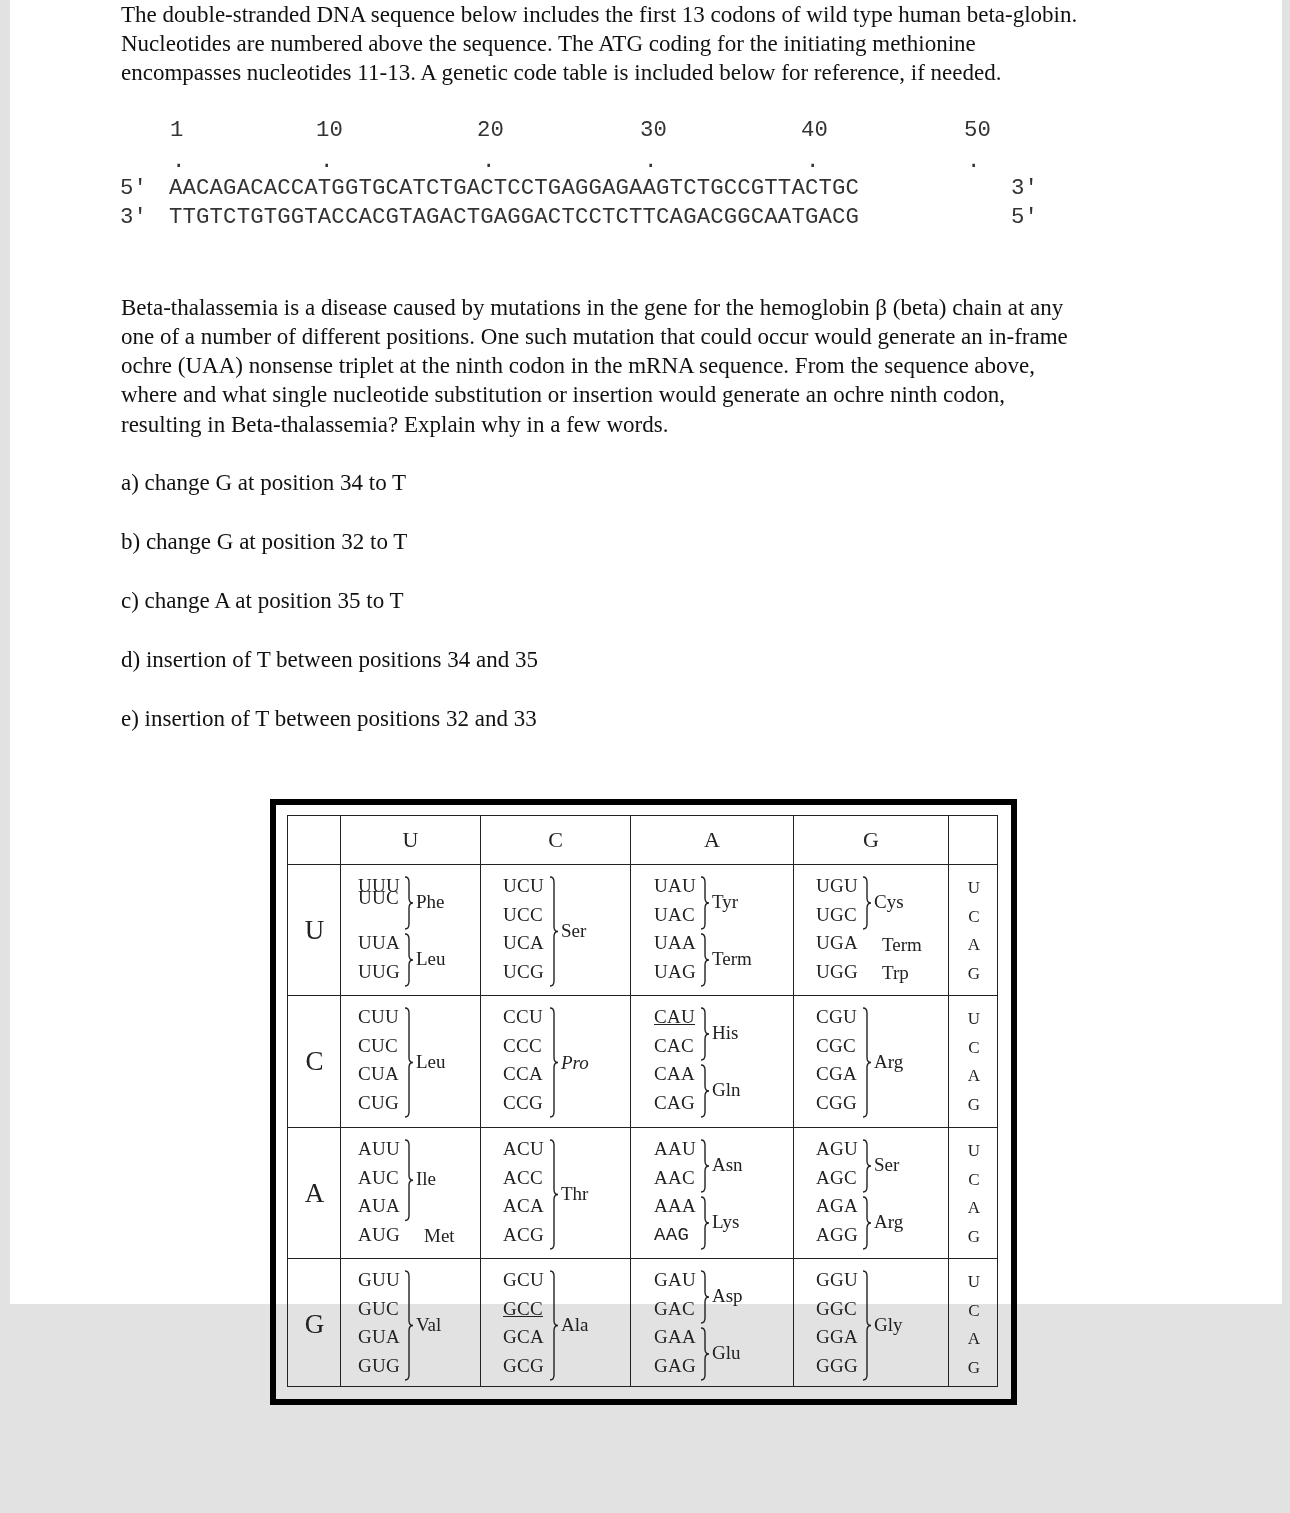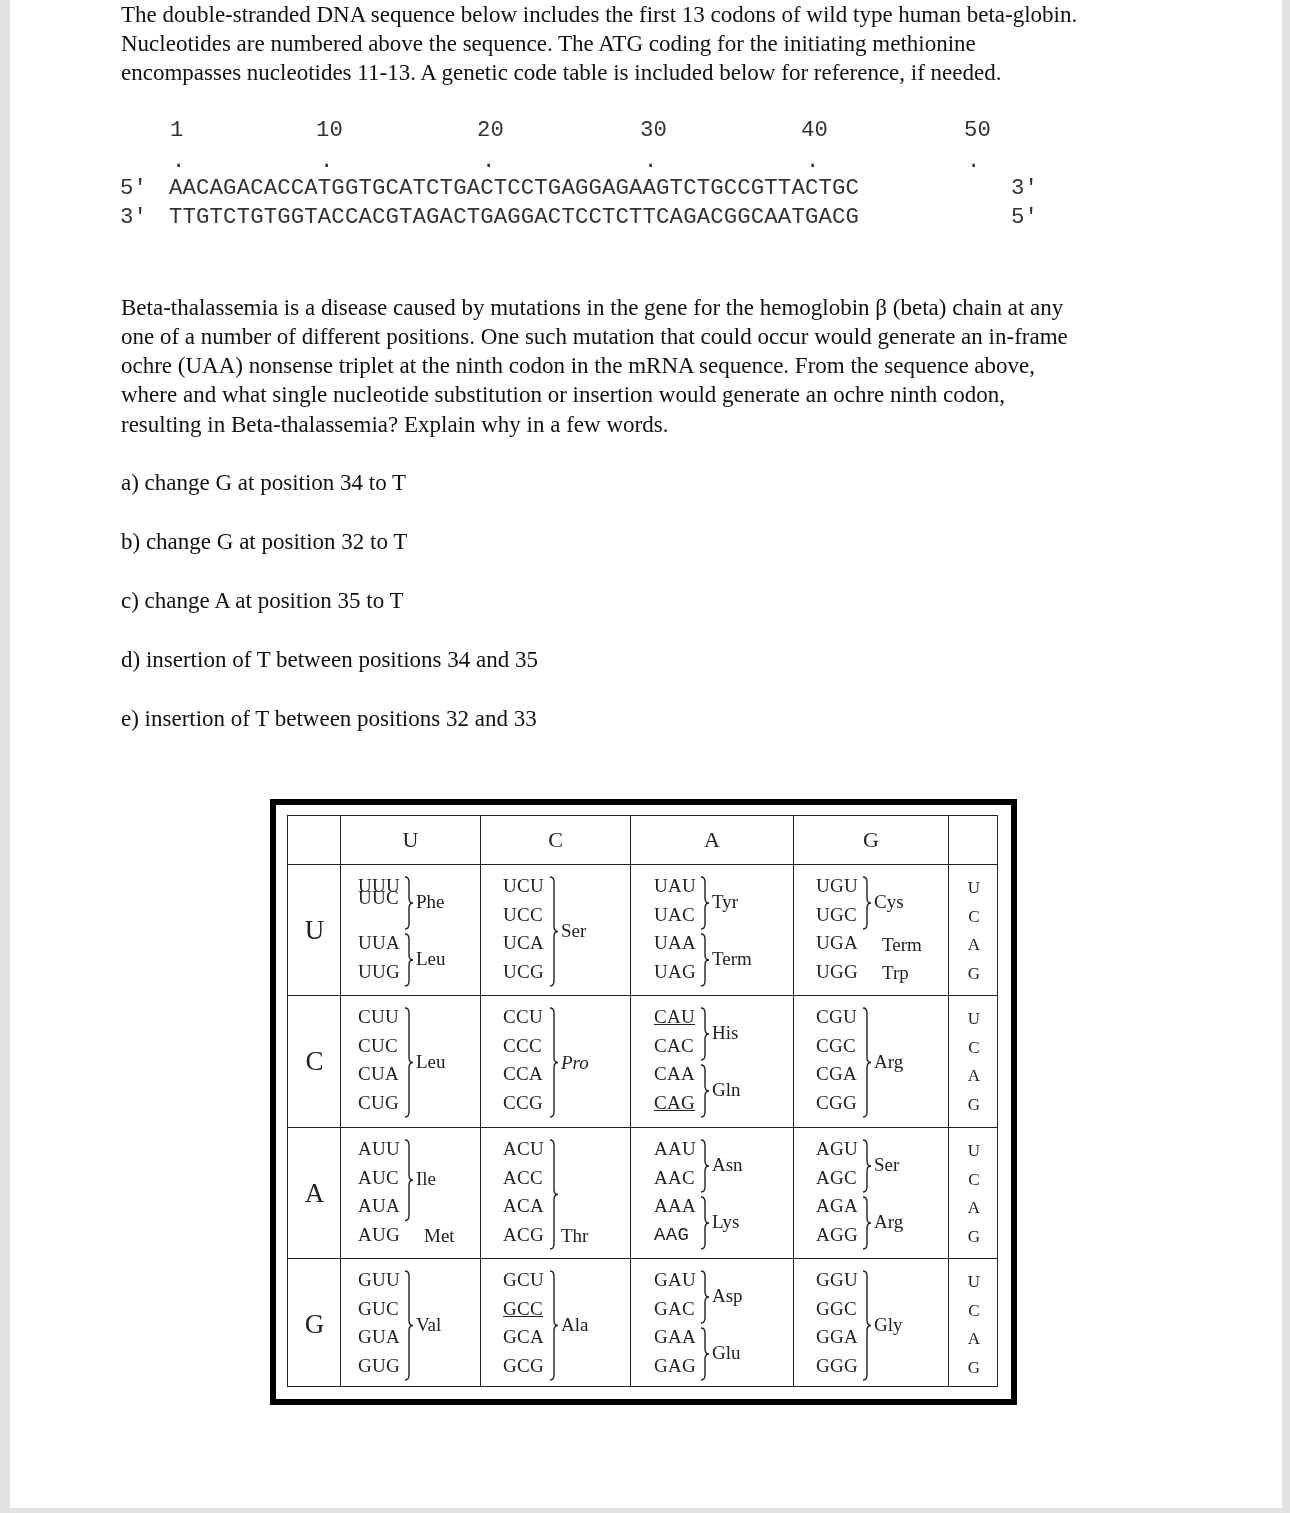--- a/index.html
+++ b/index.html
@@ -2,21 +2,21 @@
 <html><head>
 <meta charset="utf-8">
 <style>
   html, body { margin:0; padding:0; }
   body {
     width:1290px; height:1513px; position:relative; overflow:hidden;
     background:#e2e2e2;
     font-family:"Liberation Serif", serif; color:#111;
   }
   .page {
-    position:absolute; left:10px; top:0; width:1272px; height:1508px;
+    position:absolute; left:10px; top:0; width:1272px; height:1304px;
     background:#fff;
   }
   .para {
     position:absolute; left:111px; font-size:23px; line-height:29.5px;
     margin:0; color:#111; white-space:nowrap;
   }
   .mono {
     position:absolute; font-family:"Liberation Mono", monospace;
     font-size:22.3px; color:#333; white-space:pre; letter-spacing:0.15px;
   }
@@ -199,21 +199,21 @@
           <span class="codon" style="left: 215px; top: 275.5px;">CCG</span>
           <span class="brace" style="left: 261px; top: 191px;">
             <svg width="10" height="111" viewBox="0 0 10 111">
               <path d="M1,1 Q5,1 5,6 L5,50.5 Q5,55.5 9,55.5 Q5,55.5 5,60.5 L5,105 Q5,110 1,110" fill="none" stroke="#222" stroke-width="1.4"></path>
             </svg>
           </span>
           <span class="aa" style="left: 273px; top: 236px; font-style: italic;">Pro</span>
           <span class="codon" style="left: 366px; top: 190px; text-decoration: underline;">CAU</span>
           <span class="codon" style="left: 366px; top: 218.5px;">CAC</span>
           <span class="codon" style="left: 366px; top: 247px;">CAA</span>
-          <span class="codon" style="left: 366px; top: 275.5px; text-decoration: underline;">CAG</span>
+          <span class="codon" style="left: 366px; top: 275.5px;">CAG</span>
           <span class="brace" style="left: 412px; top: 191px;">
             <svg width="10" height="54" viewBox="0 0 10 54">
               <path d="M1,1 Q5,1 5,6 L5,22 Q5,27 9,27 Q5,27 5,32 L5,48 Q5,53 1,53" fill="none" stroke="#222" stroke-width="1.4"></path>
             </svg>
           </span>
           <span class="aa" style="left: 424px; top: 206px;">His</span>
           <span class="brace" style="left: 412px; top: 248px;">
             <svg width="10" height="54" viewBox="0 0 10 54">
               <path d="M1,1 Q5,1 5,6 L5,22 Q5,27 9,27 Q5,27 5,32 L5,48 Q5,53 1,53" fill="none" stroke="#222" stroke-width="1.4"></path>
             </svg>
@@ -247,21 +247,21 @@
           <span class="aa" style="left: 136px; top: 409.25px;">Met</span>
           <span class="codon" style="left: 215px; top: 322px;">ACU</span>
           <span class="codon" style="left: 215px; top: 350.5px;">ACC</span>
           <span class="codon" style="left: 215px; top: 379px;">ACA</span>
           <span class="codon" style="left: 215px; top: 407.5px;">ACG</span>
           <span class="brace" style="left: 261px; top: 323px;">
             <svg width="10" height="111" viewBox="0 0 10 111">
               <path d="M1,1 Q5,1 5,6 L5,50.5 Q5,55.5 9,55.5 Q5,55.5 5,60.5 L5,105 Q5,110 1,110" fill="none" stroke="#222" stroke-width="1.4"></path>
             </svg>
           </span>
-          <span class="aa" style="left: 273px; top: 366.5px; margin-top: 42px;">Thr</span>
+          <span class="aa" style="left: 273px; top: 366.5px;">Thr</span>
           <span class="codon" style="left: 366px; top: 322px;">AAU</span>
           <span class="codon" style="left: 366px; top: 350.5px;">AAC</span>
           <span class="codon" style="left: 366px; top: 379px;">AAA</span>
           <span class="codon" style="left: 366px; top: 407.5px; font-family: Liberation Mono, monospace;">AAG</span>
           <span class="brace" style="left: 412px; top: 323px;">
             <svg width="10" height="54" viewBox="0 0 10 54">
               <path d="M1,1 Q5,1 5,6 L5,22 Q5,27 9,27 Q5,27 5,32 L5,48 Q5,53 1,53" fill="none" stroke="#222" stroke-width="1.4"></path>
             </svg>
           </span>
           <span class="aa" style="left: 424px; top: 338px;">Asn</span>

